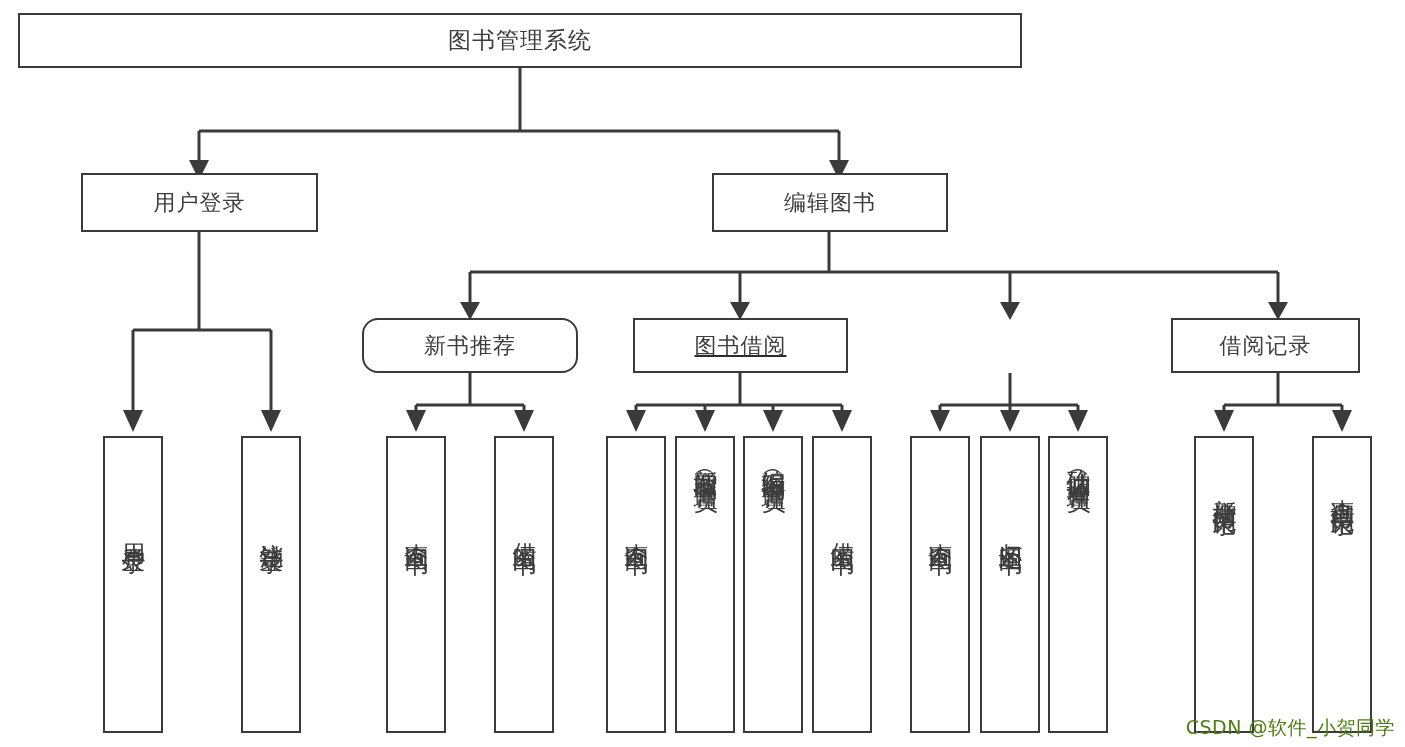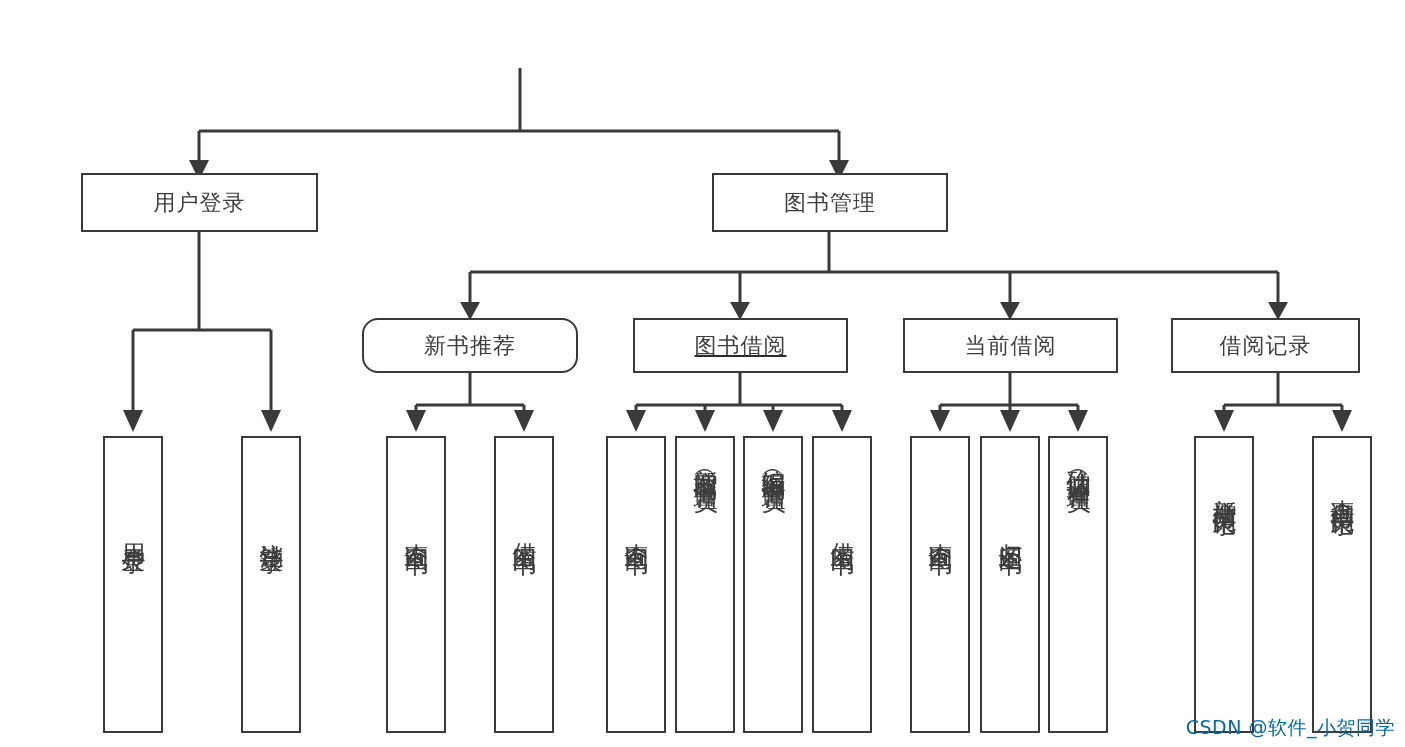--- a/index.html
+++ b/index.html
@@ -46,21 +46,21 @@
     white-space:nowrap;
   }
   .node.vert.mid .lbl{ margin-top:78px; }
   .node.vert.tall .lbl{ margin-top:4px; }
 
   .watermark{
     position:absolute;
     right:10px;
     bottom:6px;
     font-size:19px;
-    color:#0369a1;
+    color:#4d7c0f;
     letter-spacing:0.5px;
     white-space:nowrap;
   }
 </style>
 </head>
 <body>
 
 <div id="canvas">
 
   <svg class="lines" viewBox="0 0 1405 747" xmlns="http://www.w3.org/2000/svg">
@@ -134,40 +134,40 @@
 
       <polygon points="930,410 950,410 940,432"></polygon>
       <polygon points="1000,410 1020,410 1010,432"></polygon>
       <polygon points="1068,410 1088,410 1078,432"></polygon>
 
       <polygon points="1214,410 1234,410 1224,432"></polygon>
       <polygon points="1332,410 1352,410 1342,432"></polygon>
     </g>
   </svg>
 
+  <div class="node horiz root" style="left:18px;top:13px;width:1004px;height:55px;">
+    <span class="lbl">图书管理系统</span>
+  </div>
 
   <div class="node horiz" style="left:81px;top:173px;width:237px;height:59px;">
     <span class="lbl">用户登录</span>
   </div>
 
   <div class="node horiz" style="left:712px;top:173px;width:236px;height:59px;">
-    <span class="lbl">图书管理</span>
+    <span class="lbl">编辑图书</span>
   </div>
 
   <div class="node horiz" style="left:362px;top:318px;width:216px;height:55px;border-radius:16px;">
     <span class="lbl">新书推荐</span>
   </div>
 
   <div class="node horiz" style="left:633px;top:318px;width:215px;height:55px;text-decoration:underline;">
     <span class="lbl">图书借阅</span>
   </div>
 
-  <div class="node horiz" style="left:903px;top:318px;width:215px;height:55px;">
-    <span class="lbl">当前借阅</span>
-  </div>
 
   <div class="node horiz" style="left:1171px;top:318px;width:189px;height:55px;">
     <span class="lbl">借阅记录</span>
   </div>
 
   <div class="node vert mid" style="left:103px;top:436px;width:60px;height:297px;">
     <span class="lbl">用户登录</span>
   </div>
 
   <div class="node vert mid" style="left:241px;top:436px;width:60px;height:297px;">

